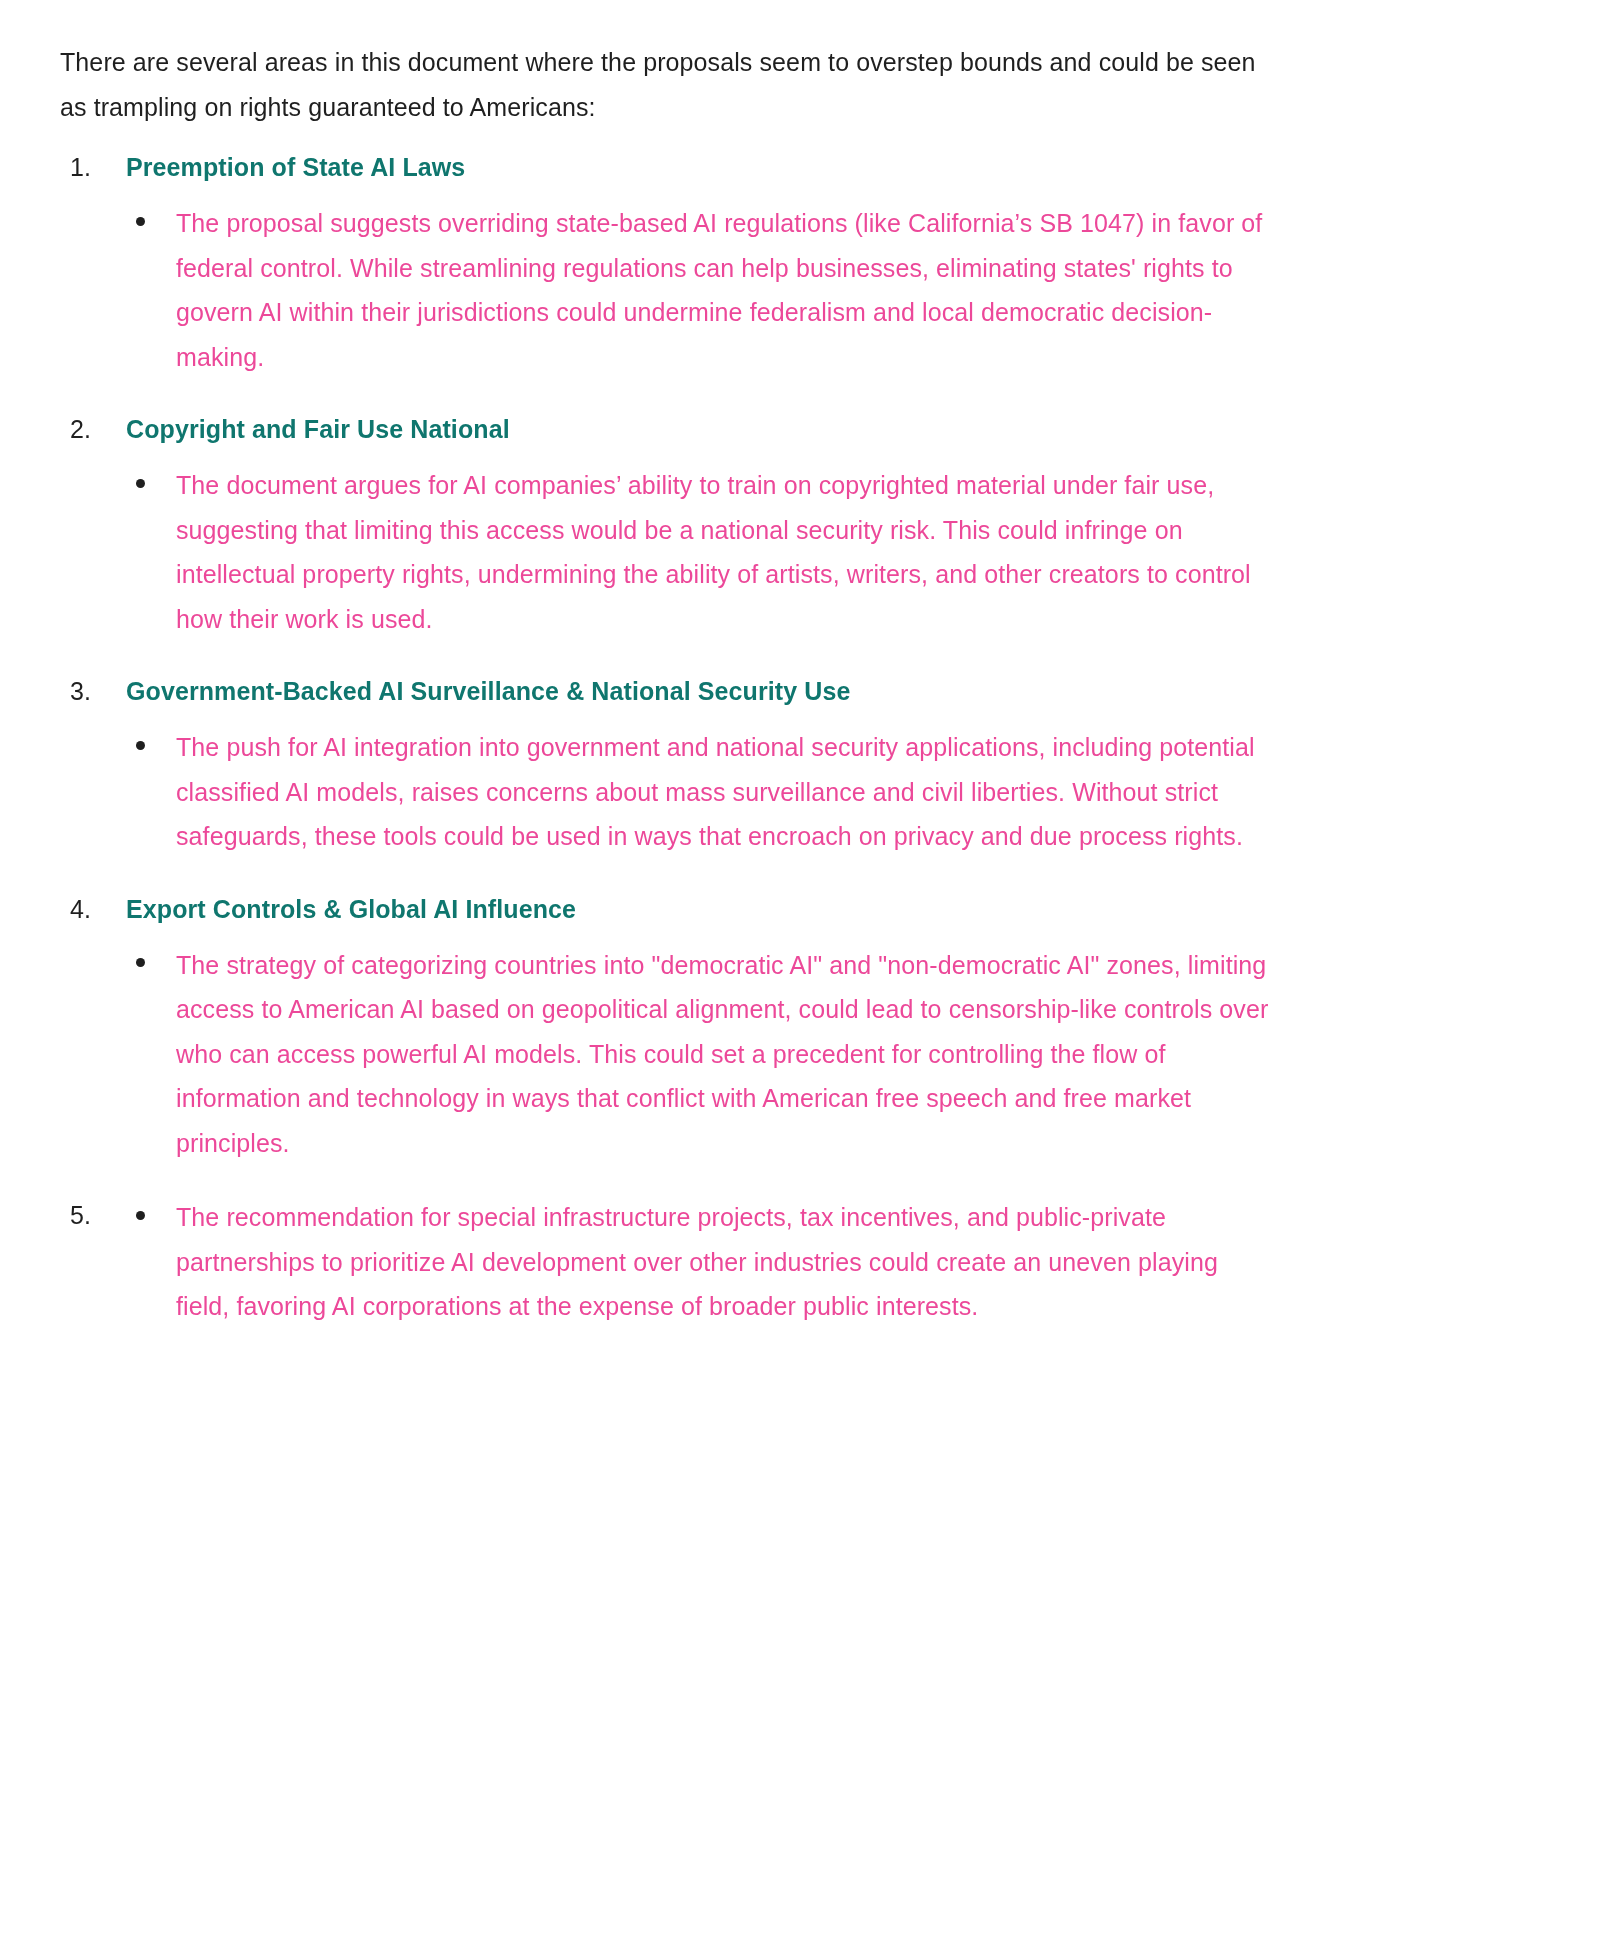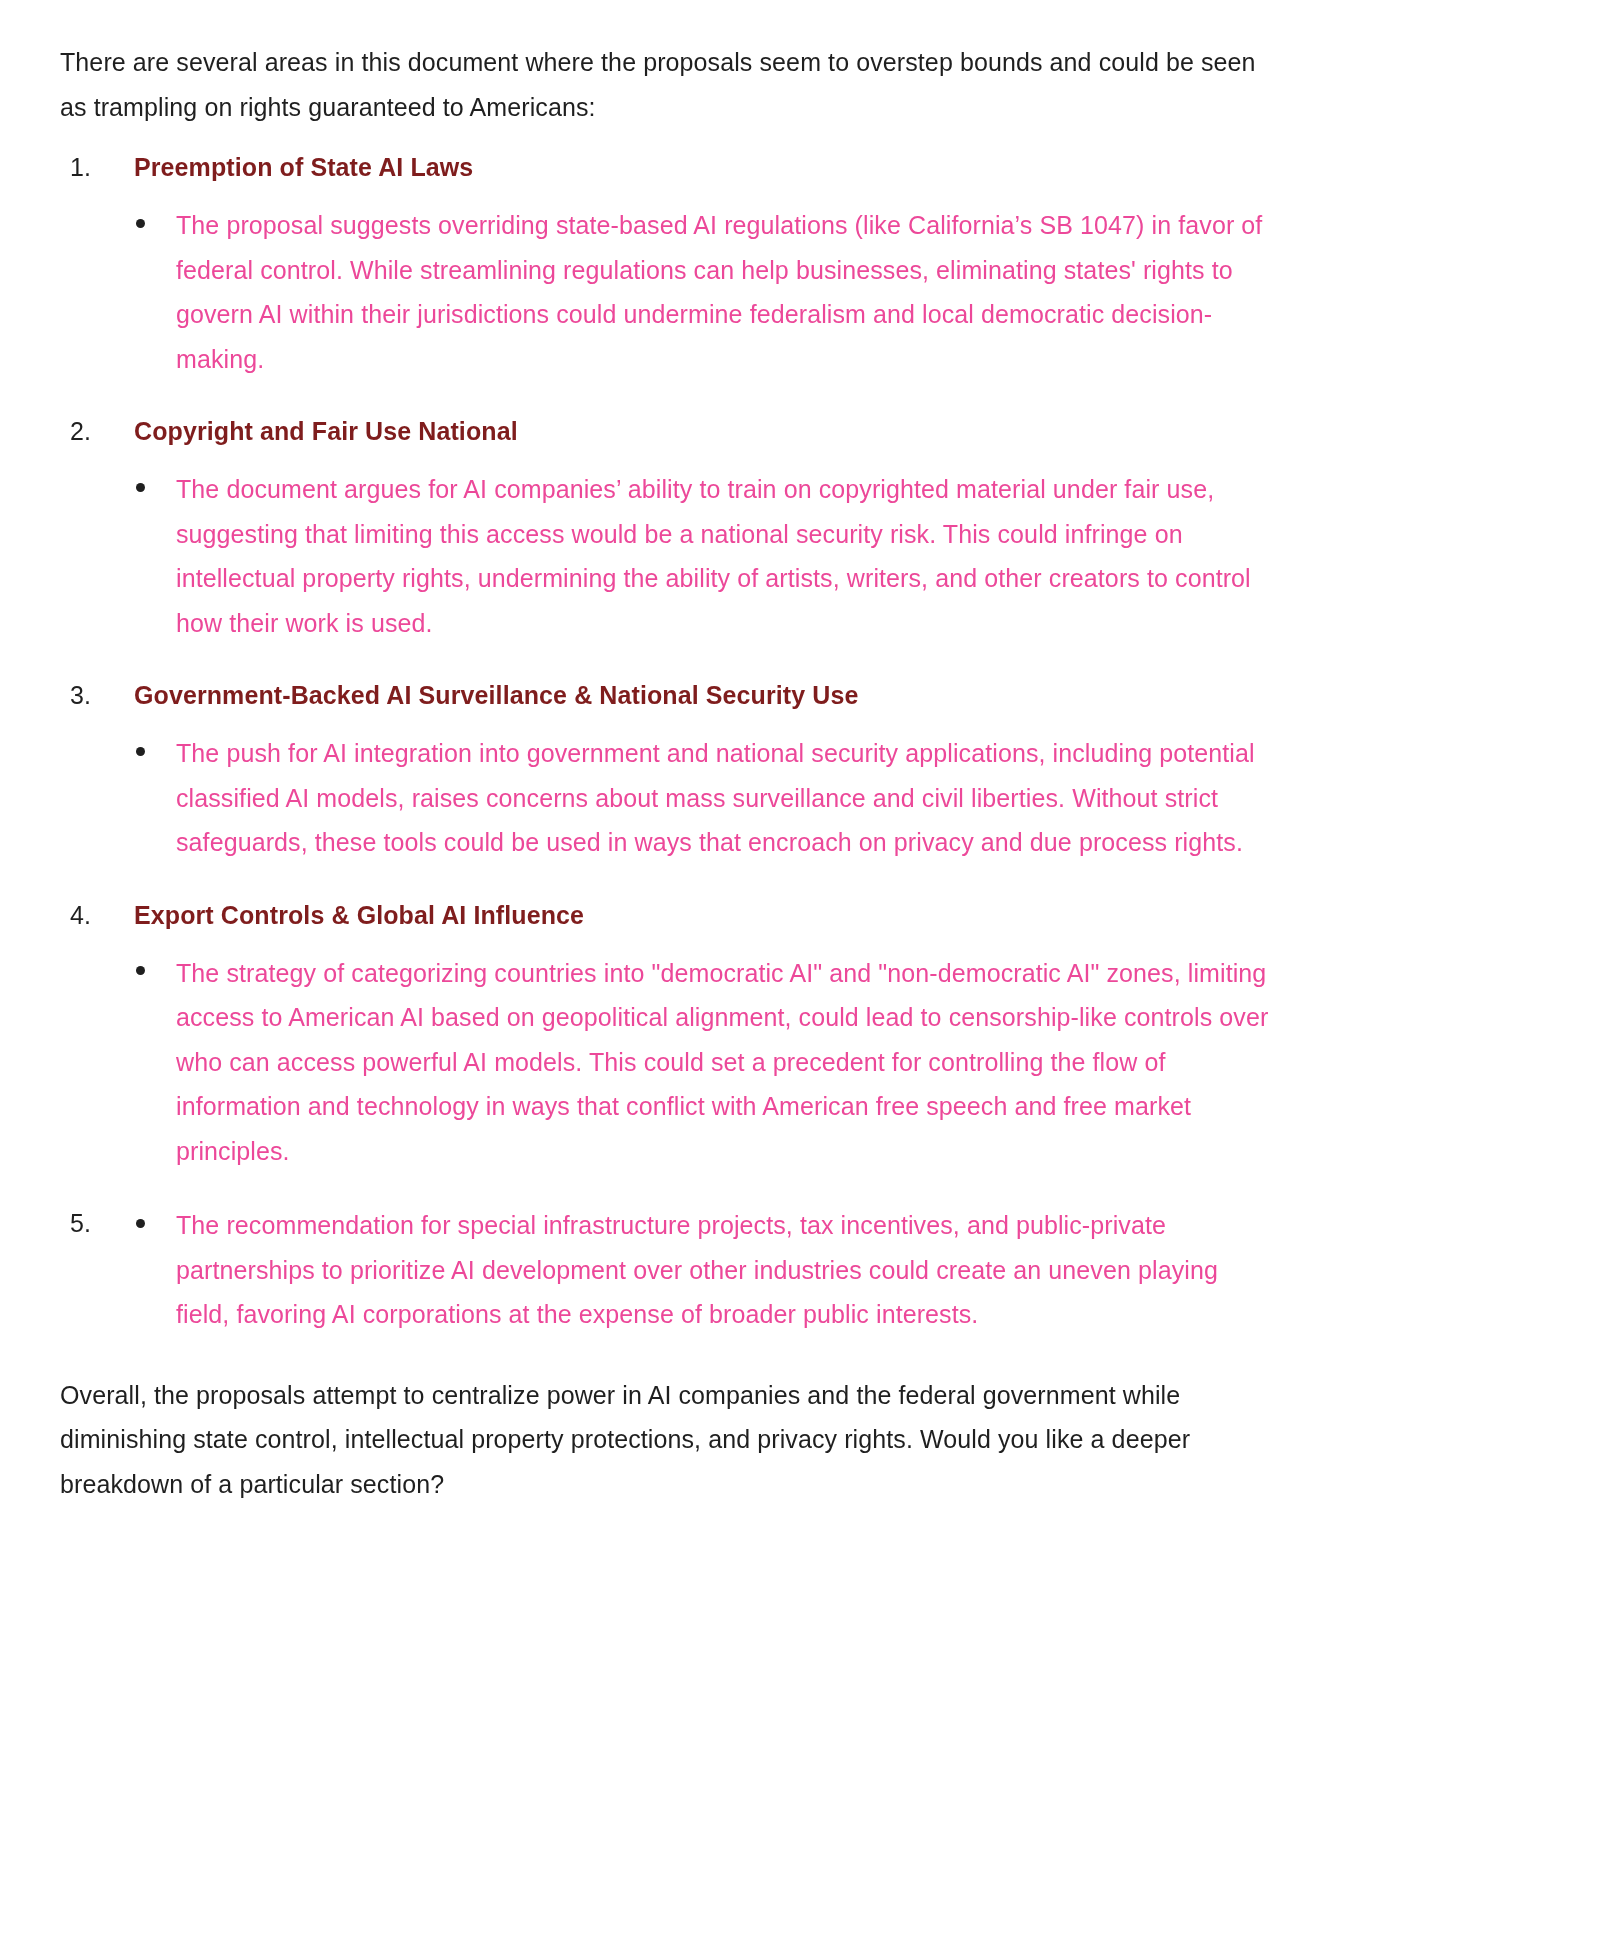--- a/index.html
+++ b/index.html
@@ -49,23 +49,23 @@
     left: 10px;
     top: 0;
     font-size: 25px;
     line-height: 1.6;
     color: #1f1f1f;
   }
   .item-title {
     font-size: 25px;
     font-weight: bold;
     line-height: 1.6;
-    color: #7f1d1d;
+    color: #0f766e;
     letter-spacing: 0.1px;
-    margin: 16px;
+    margin: 8px;
     padding: 0;
   }
   ul.bullets {
     list-style: none;
     margin: 14px 0 30px 0;
     padding: 0;
   }
   ul.bullets > li.bullet-item {
     position: relative;
     padding-left: 58px;
@@ -149,15 +149,14 @@
       <ul class="bullets">
         <li class="bullet-item">
           <span class="dot"></span>
           <span>The recommendation for special infrastructure projects, tax incentives, and public-private partnerships to prioritize AI development over other industries could create an uneven playing field, favoring AI corporations at the expense of broader public interests.</span>
         </li>
       </ul>
     </li>
 
   </ol>
 
-  <p class="outro">Overall, the proposals attempt to centralize power in AI companies and the federal government while diminishing state control, intellectual property protections, and privacy rights. Would you like a deeper breakdown of a particular section?</p>
 
 </div>
 
 </body></html>

